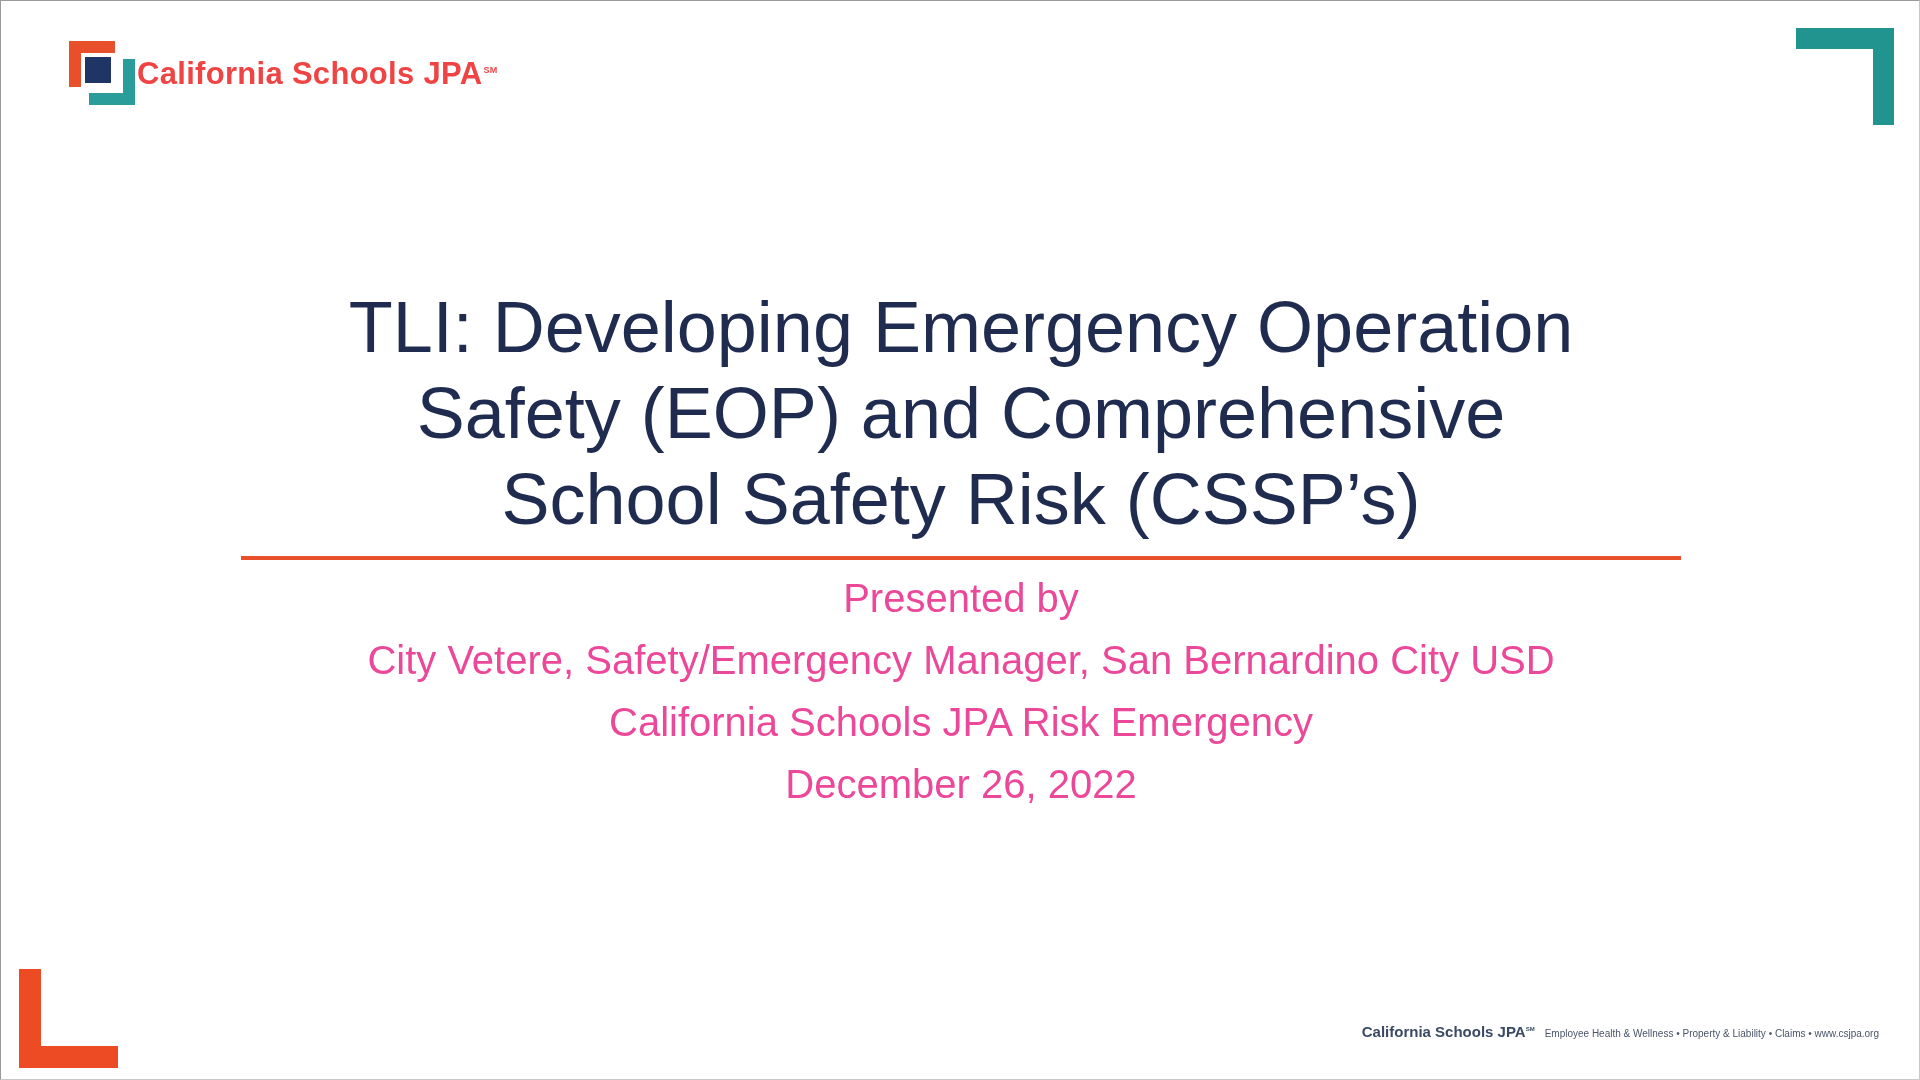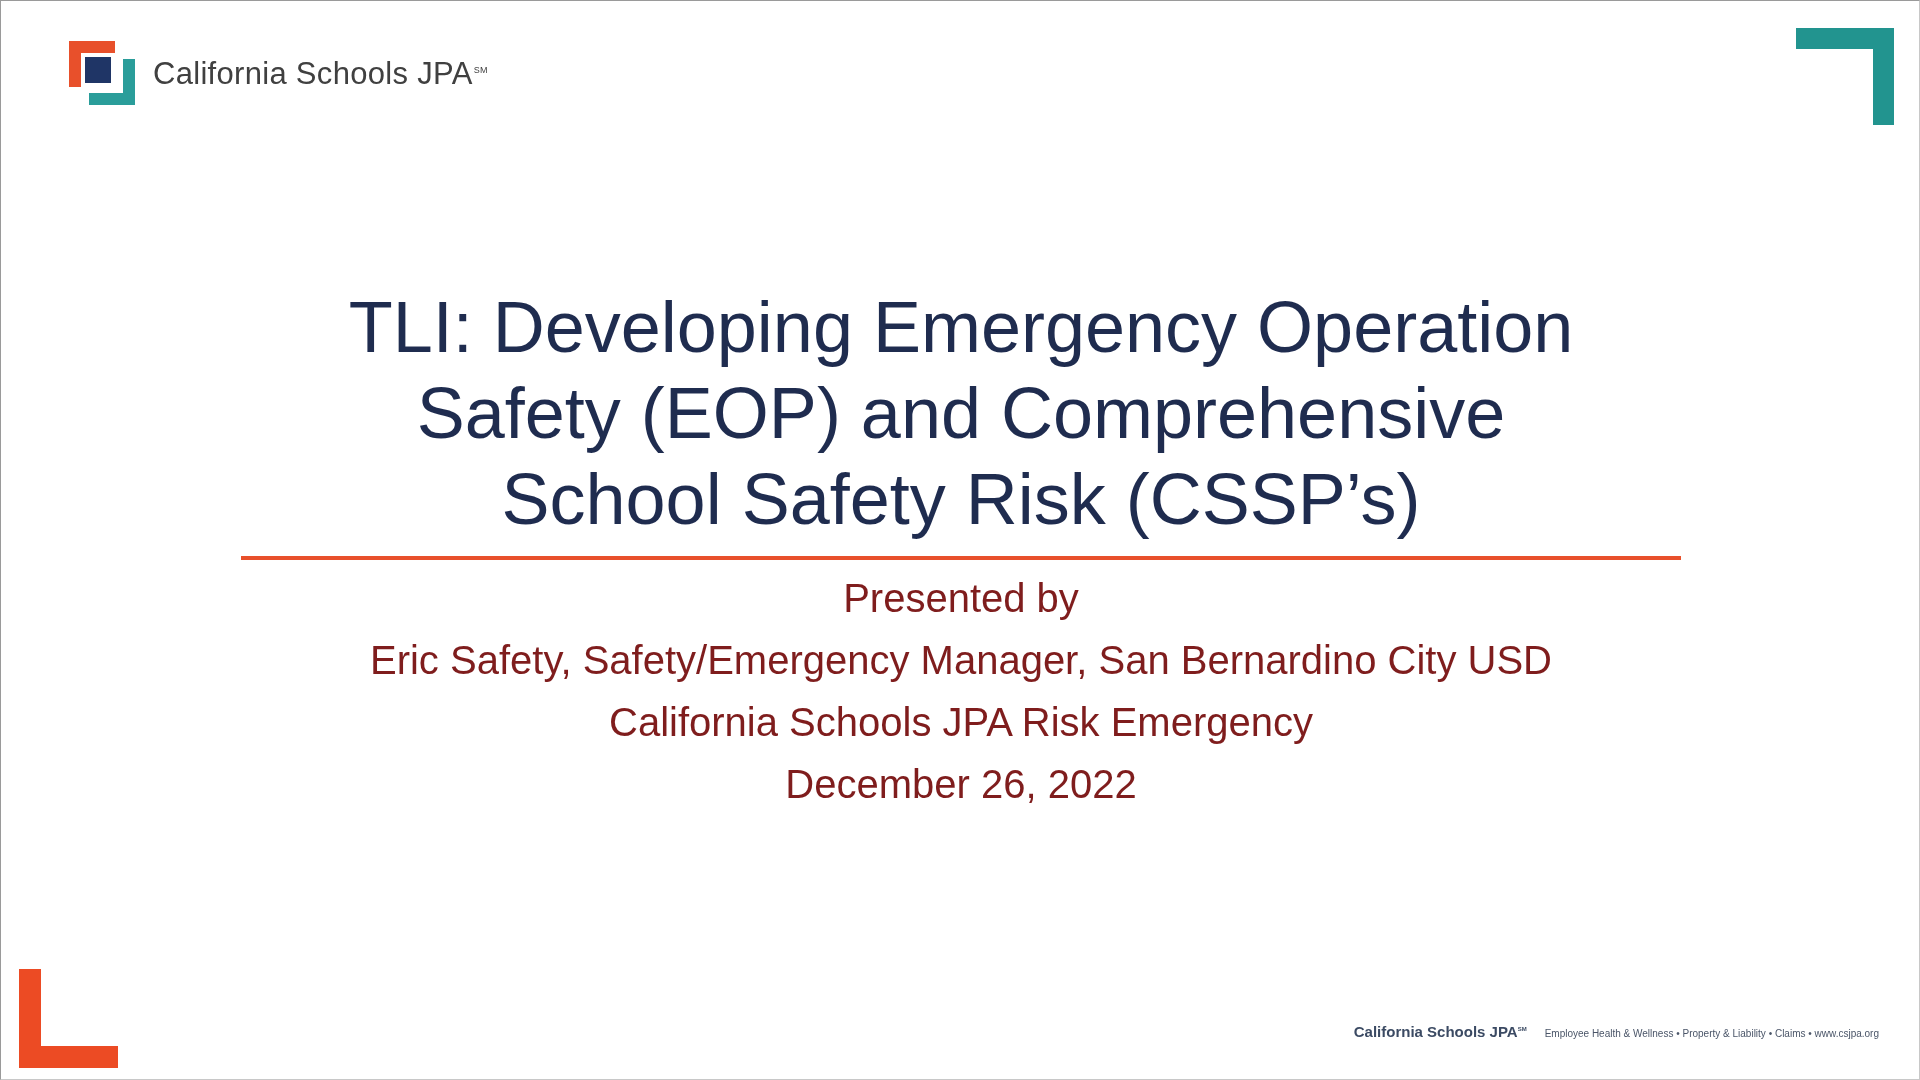--- a/index.html
+++ b/index.html
@@ -13,46 +13,46 @@
       position:absolute; left:0; top:0; width:1918px; height:1078px;
       border:1px solid #9a9a9a; border-right-color:#c8c8c8; border-bottom-color:#c8c8c8;
       background:#ffffff;
     }
     
     .logo { position:absolute; left:68px; top:38px; height:70px; display:flex; align-items:center; }
     .logo-mark { position:relative; width:68px; height:66px; }
     .logo-mark .orange { position:absolute; left:0; top:0; width:46px; height:46px; border-top:12px solid #e8502b; border-left:12px solid #e8502b; box-sizing:border-box; }
     .logo-mark .teal { position:absolute; left:20px; top:18px; width:46px; height:46px; border-bottom:12px solid #2a9d9a; border-right:12px solid #2a9d9a; box-sizing:border-box; }
     .logo-mark .navy { position:absolute; left:16px; top:16px; width:26px; height:26px; background:#1f3566; }
-    .logo-text { margin-left:16px; font-size:31px; color:#404040; letter-spacing:0.3px; font-weight:normal; }
+    .logo-text { font-size:31px; color:#ef4444; letter-spacing:0.3px; font-weight:bold; }
     .logo-text sup { font-size:9px; vertical-align:super; margin-left:1px; }
 
     
     .corner-tr-h { position:absolute; left:1795px; top:27px; width:98px; height:21px; background:#22948f; }
     .corner-tr-v { position:absolute; left:1872px; top:27px; width:21px; height:97px; background:#22948f; }
     .corner-bl-v { position:absolute; left:18px; top:968px; width:22px; height:99px; background:#ec4b24; }
     .corner-bl-h { position:absolute; left:18px; top:1045px; width:99px; height:22px; background:#ec4b24; }
 
     
     .title {
       position:absolute; left:200px; width:1520px; top:283px;
       text-align:center; color:#1f2c4f; font-size:72px; line-height:86px;
     }
     .rule { position:absolute; left:240px; top:555px; width:1440px; height:4px; background:#e8502b; }
     .subtitle {
       position:absolute; left:200px; width:1520px; top:566px;
-      text-align:center; color:#7f1d1d; font-size:40px; line-height:62px;
+      text-align:center; color:#ec4899; font-size:40px; line-height:62px;
     }
     .subtitle div { white-space:nowrap; }
 
     
     .footer { position:absolute; right:40px; top:1022px; display:flex; align-items:baseline; color:#3b4a63; }
     .footer-brand { font-size:15px; font-weight:bold; }
     .footer-brand sup { font-size:6px; }
-    .footer-tagline { font-size:10px; margin-left:18px; color:#4a5568; }
+    .footer-tagline { font-size:10px; margin-left:10px; color:#4a5568; }
   </style>
 </head>
 <body>
 
 <div class="slide">
 
   <div class="logo">
     <div class="logo-mark">
       <div class="orange"></div>
       <div class="teal"></div>
@@ -71,21 +71,21 @@
   <div class="title">
     <div>TLI: Developing Emergency Operation</div>
     <div>Safety (EOP) and Comprehensive</div>
     <div>School Safety Risk (CSSP’s)</div>
   </div>
 
   <div class="rule"></div>
 
   <div class="subtitle">
     <div>Presented by</div>
-    <div>Eric Safety, Safety/Emergency Manager, San Bernardino City USD</div>
+    <div>City Vetere, Safety/Emergency Manager, San Bernardino City USD</div>
     <div>California Schools JPA Risk Emergency</div>
     <div>December 26, 2022</div>
   </div>
 
   <div class="footer">
     <span class="footer-brand"><span>California Schools JPA</span><sup>SM</sup></span>
     <span class="footer-tagline">Employee Health &amp; Wellness • Property &amp; Liability • Claims • www.csjpa.org</span>
   </div>
 
 </div>

